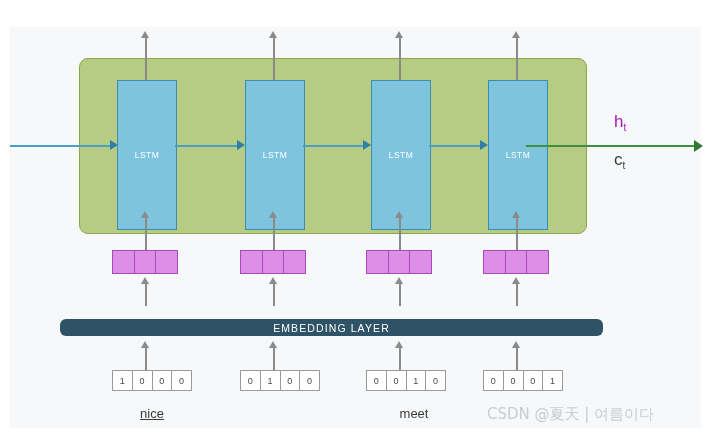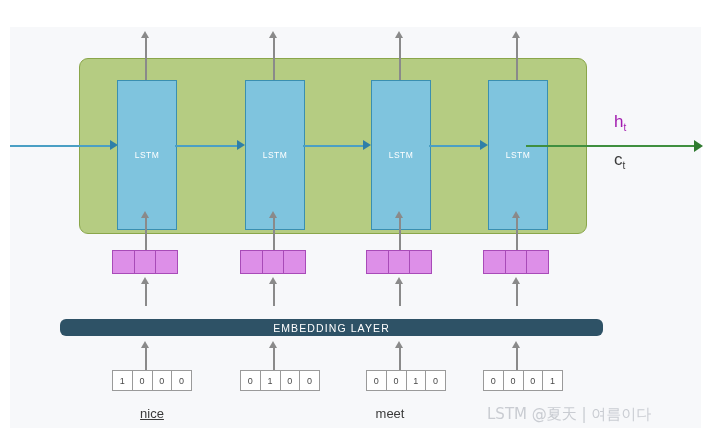--- a/index.html
+++ b/index.html
@@ -227,17 +227,17 @@
     <div class="oh-cell">0</div>
   </div>
   <div class="onehot" style="left:483px;">
     <div class="oh-cell">0</div>
     <div class="oh-cell">0</div>
     <div class="oh-cell">0</div>
     <div class="oh-cell">1</div>
   </div>
 
   <div class="word" style="left:97px;text-decoration:underline;">nice</div>
-  <div class="word" style="left:335px;">meet</div>
-
-  <div class="watermark">LSTM @夏天 | 여름이다</div>
+  <div class="word" style="left:359px;">meet</div>
+
+  <div class="watermark">CSDN @夏天 | 여름이다</div>
 
 </div>
 
 </body></html>

